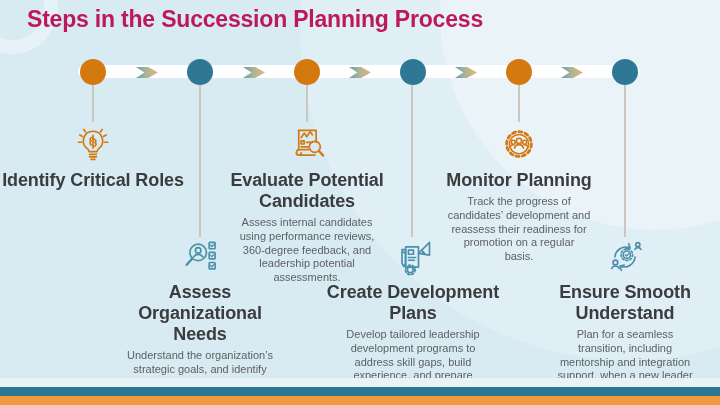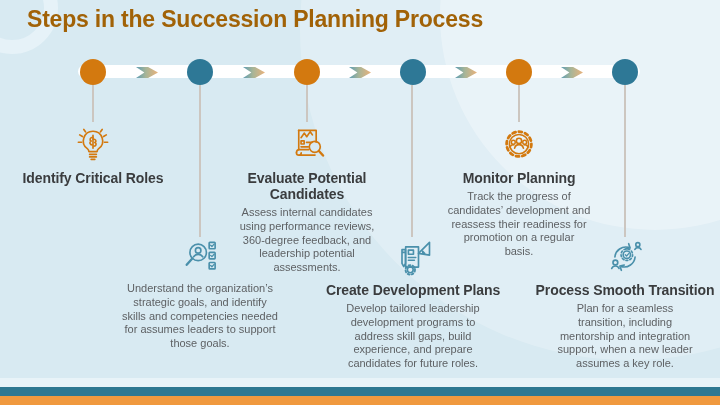--- a/index.html
+++ b/index.html
@@ -14,21 +14,21 @@
   .deco-ring-tl { left:-34px; top:-38px; width:92px; height:92px;
     border:14px solid #e6f2f8; background:transparent; }
   .deco-circle-tr-outer { right:-240px; top:-300px; width:660px; height:660px;
     background:rgba(255,255,255,0.22); }
   .deco-circle-tr-inner { right:-150px; top:-200px; width:430px; height:430px;
     background:rgba(255,255,255,0.30); }
 
   
   .slide-title {
     position:absolute; left:27px; top:6px;
-    font-size:23px; font-weight:700; color:#a16207; letter-spacing:-0.2px;
+    font-size:23px; font-weight:700; color:#be185d; letter-spacing:-0.2px;
   }
 
   
   .timeline-band {
     position:absolute; left:78px; top:65px; width:562px; height:13px;
     background:#ffffff; border-radius:7px;
   }
   .node {
     position:absolute; top:59px; width:26px; height:26px; border-radius:50%;
   }
@@ -47,21 +47,21 @@
 
   
   .step { position:absolute; width:182px; text-align:center; }
   .step.top    { top:122px; }
   .step.bottom { top:234px; }
   .step .icon-wrap { height:46px; display:flex; align-items:center; justify-content:center; margin-bottom:2px; }
   .step .icon-wrap svg { width:44px; height:44px; }
   .icon-orange { color:#d3790f; }
   .icon-teal   { color:#4a90ab; }
   .step h3 {
-    font-size:14px; font-weight:700; color:#3a3c3e; margin-bottom:4px;
+    font-size:18px; font-weight:700; color:#3a3c3e; margin-bottom:4px;
     letter-spacing:-0.1px;
     text-align:center;
   }
   .step p {
     font-size:11px; line-height:1.25; color:#5e6164; white-space:pre-line;
   }
 
   
   .footer-strip { position:absolute; left:0; width:720px; height:9px; }
   .footer-light  { top:378px; background:#e8f3f8; }
@@ -165,20 +165,21 @@
       <path d="M17 23.8 a6 6 0 0 1 10 0"></path>
       <path d="M15.6 25.7 L9.5 32.5" stroke-width="2.6"></path>
       <rect x="34" y="8" width="6.5" height="7" rx="0.8"></rect>
       <path d="M35.6 11.2 l1.4 1.4 2.4-2.6" stroke-width="1.4"></path>
       <rect x="34" y="19" width="6.5" height="7" rx="0.8"></rect>
       <path d="M35.6 22.2 l1.4 1.4 2.4-2.6" stroke-width="1.4"></path>
       <rect x="34" y="30" width="6.5" height="7" rx="0.8"></rect>
       <path d="M35.6 33.2 l1.4 1.4 2.4-2.6" stroke-width="1.4"></path>
     </svg>
   </div>
+  <h3>Assess Organizational Needs</h3>
   <p>Understand the organization’s
 strategic goals, and identify
 skills and competencies needed
 for assumes leaders to support
 those goals.</p>
 </div>
 
 <div class="step bottom" style="left:322px">
   <div class="icon-wrap icon-teal">
     <svg viewBox="0 0 48 48" fill="none" stroke="currentColor" stroke-width="1.8" stroke-linecap="round" stroke-linejoin="round">
@@ -209,21 +210,21 @@
       <path d="M20 38.5 l-1.6-4.6 4.8-1.2"></path>
       <circle cx="26" cy="21.5" r="4"></circle>
       <circle cx="26" cy="21.5" r="6.3" stroke-width="1.8" stroke-dasharray="2 2.3"></circle>
       <path d="M24.3 21.5 l1.4 1.4 2.6-2.8" stroke-width="1.4"></path>
       <circle cx="13.5" cy="30" r="2.6"></circle>
       <path d="M9.5 36.5 a4.3 4.3 0 0 1 8 0"></path>
       <circle cx="38" cy="10.5" r="2.2"></circle>
       <path d="M34.8 15.8 a3.7 3.7 0 0 1 6.6 0"></path>
     </svg>
   </div>
-  <h3>Process Smooth Transition</h3>
+  <h3>Ensure Smooth Understand</h3>
   <p>Plan for a seamless
 transition, including
 mentorship and integration
 support, when a new leader
 assumes a key role.</p>
 </div>
 
 <div class="footer-strip footer-light"></div>
 <div class="footer-strip footer-teal"></div>
 <div class="footer-strip footer-orange"></div>

